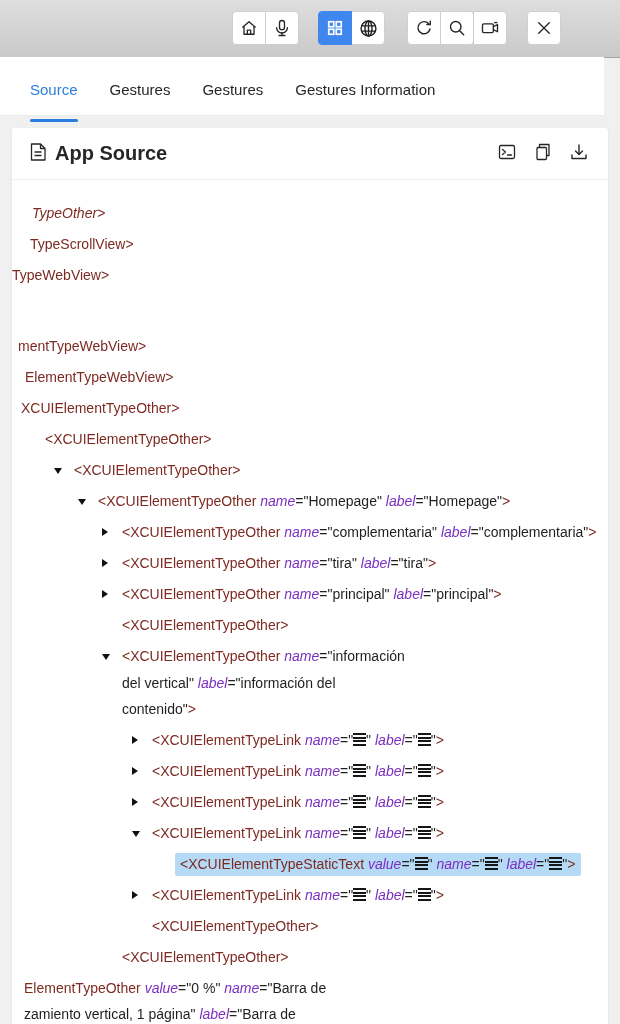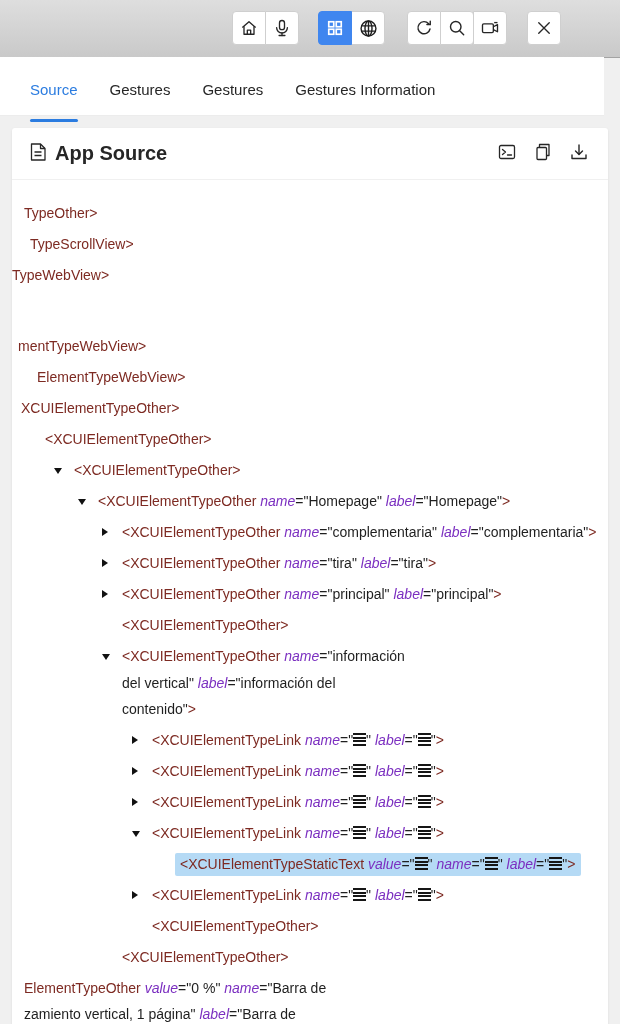--- a/index.html
+++ b/index.html
@@ -205,41 +205,41 @@
               <path d="M9 2v9"></path>
               <path d="m5.5 8 3.5 3.5L12.5 8"></path>
               <path d="M2 12v3.5h14V12"></path>
             </svg>
         </span>
       </button>
     </div>
   </div>
   <div class="tree" id="tree">
       <div class="trow">
-        <div style="margin-left: 12px;">
+        <div style="margin-left: 20px; font-style: italic;">
           <div class="tline"><span class="tag">TypeOther&gt;</span></div>
         </div>
       </div>
       <div class="trow">
         <div style="margin-left: 18px;">
           <div class="tline"><span class="tag">TypeScrollView&gt;</span></div>
         </div>
       </div>
       <div class="trow">
         <div style="">
           <div class="tline"><span class="tag">TypeWebView&gt;</span></div>
         </div>
       </div>
       <div class="trow">
         <div style="margin-left: 6px; margin-top: 40px;">
           <div class="tline"><span class="tag">mentTypeWebView&gt;</span></div>
         </div>
       </div>
       <div class="trow">
-        <div style="margin-left: 25px;">
+        <div style="margin-left: 13px;">
           <div class="tline"><span class="tag">ElementTypeWebView&gt;</span></div>
         </div>
       </div>
       <div class="trow">
         <div style="margin-left: 9px;">
           <div class="tline"><span class="tag">XCUIElementTypeOther&gt;</span></div>
         </div>
       </div>
       <div class="trow">
         <div style="margin-left: 33px;">

